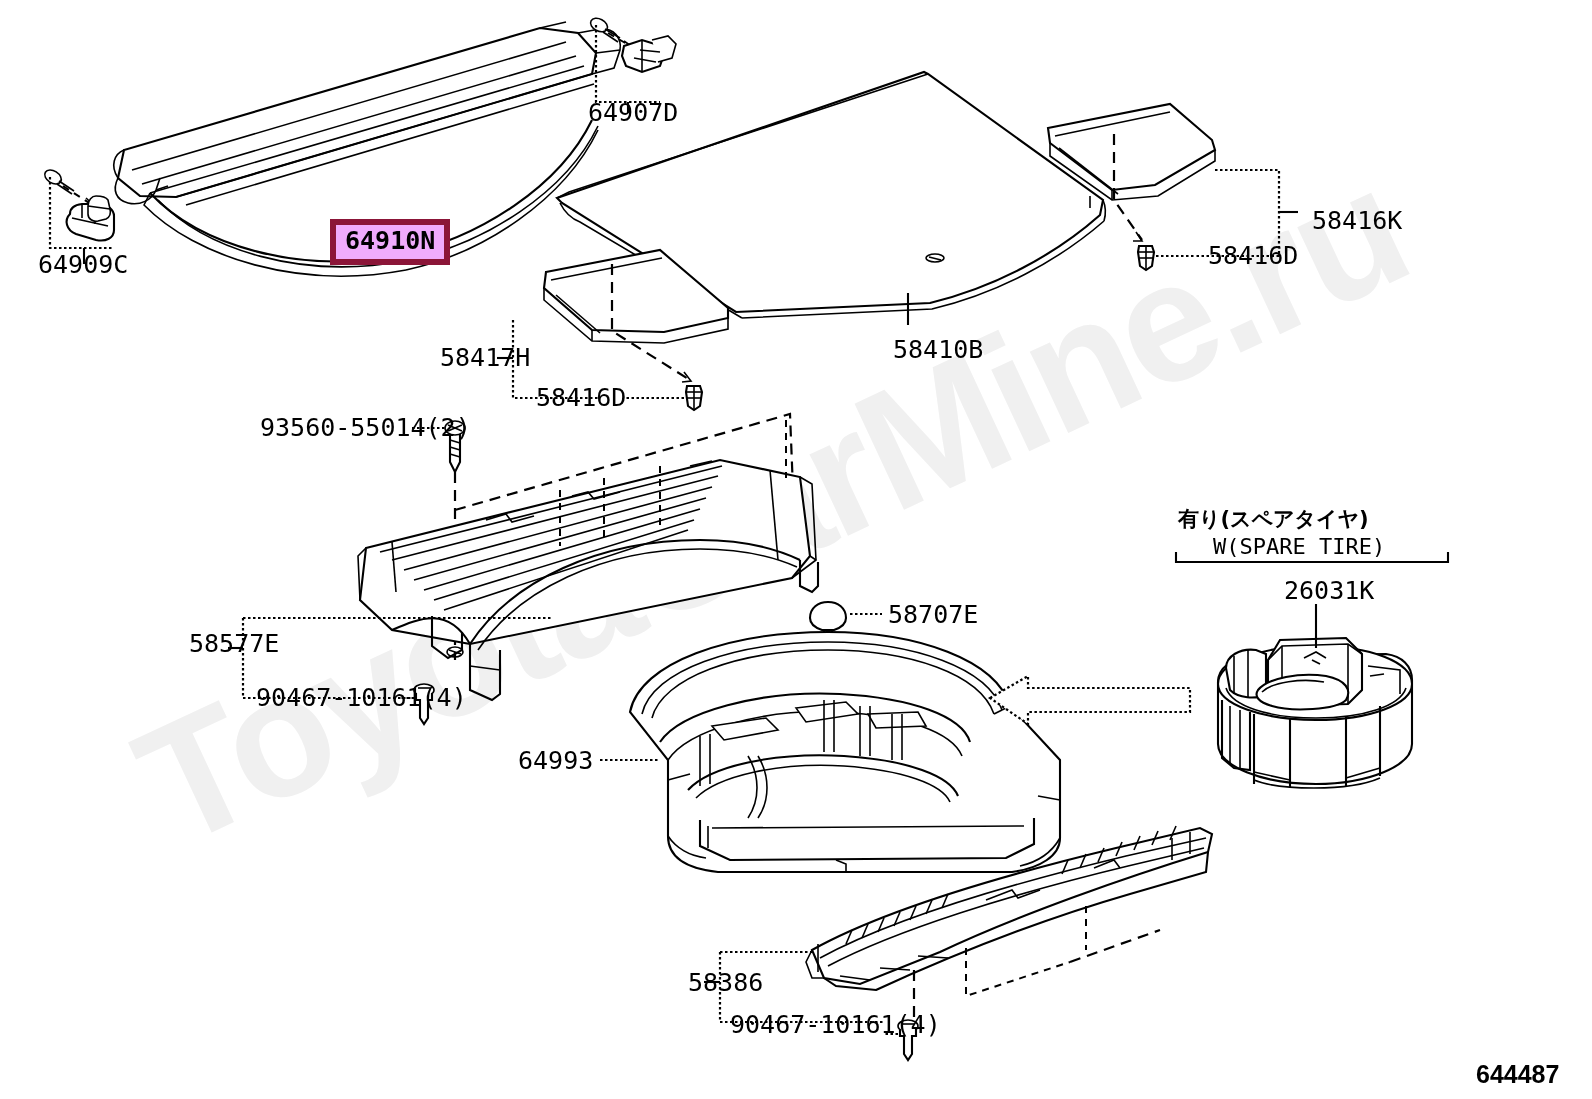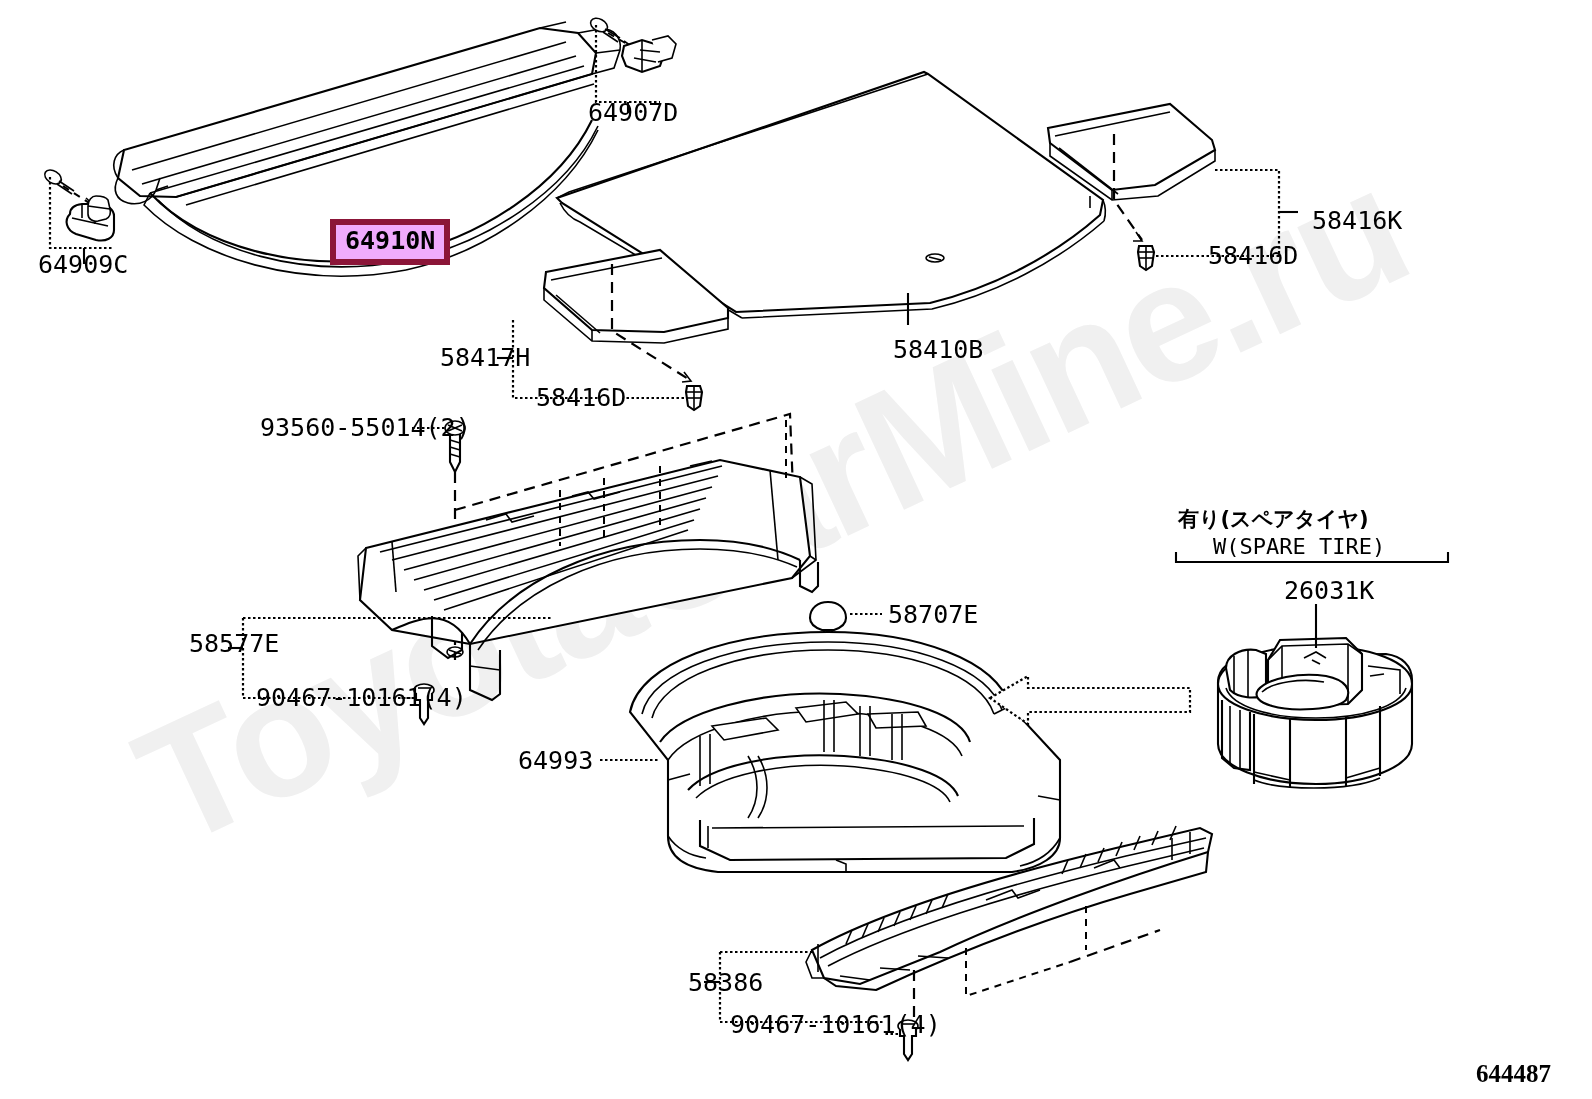--- a/index.html
+++ b/index.html
@@ -68,21 +68,21 @@
     padding: 3px 9px 5px 9px;
     font-family: "DejaVu Sans Mono", "Liberation Mono", monospace;
     font-size: 25px;
     font-weight: 700;
     color: #000000;
     white-space: nowrap;
     line-height: 1.05;
   }
   .diagnum {
     position: absolute;
-    font-family: Liberation Serif, serif;
+    font-family: Liberation Sans, sans-serif;
     font-size: 25px;
     font-weight: 700;
     color: #000000;
     z-index: 20;
   }
   svg { display: block; }
   .ln { stroke: #000; fill: none; }
   .thin { stroke-width: 1.6; }
   .med  { stroke-width: 2.1; }
   .dot  { stroke-width: 2.2; stroke-dasharray: 2.5 2.5; }

